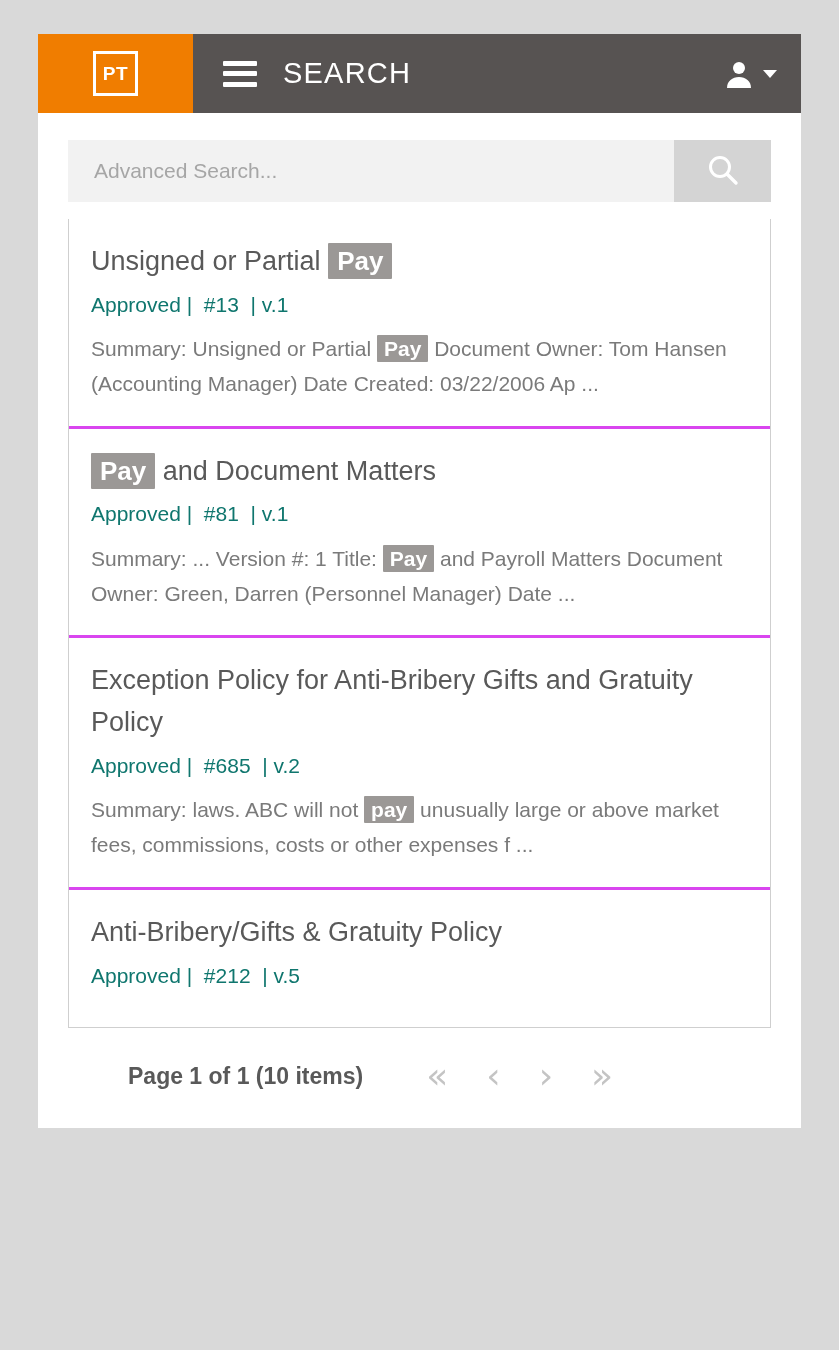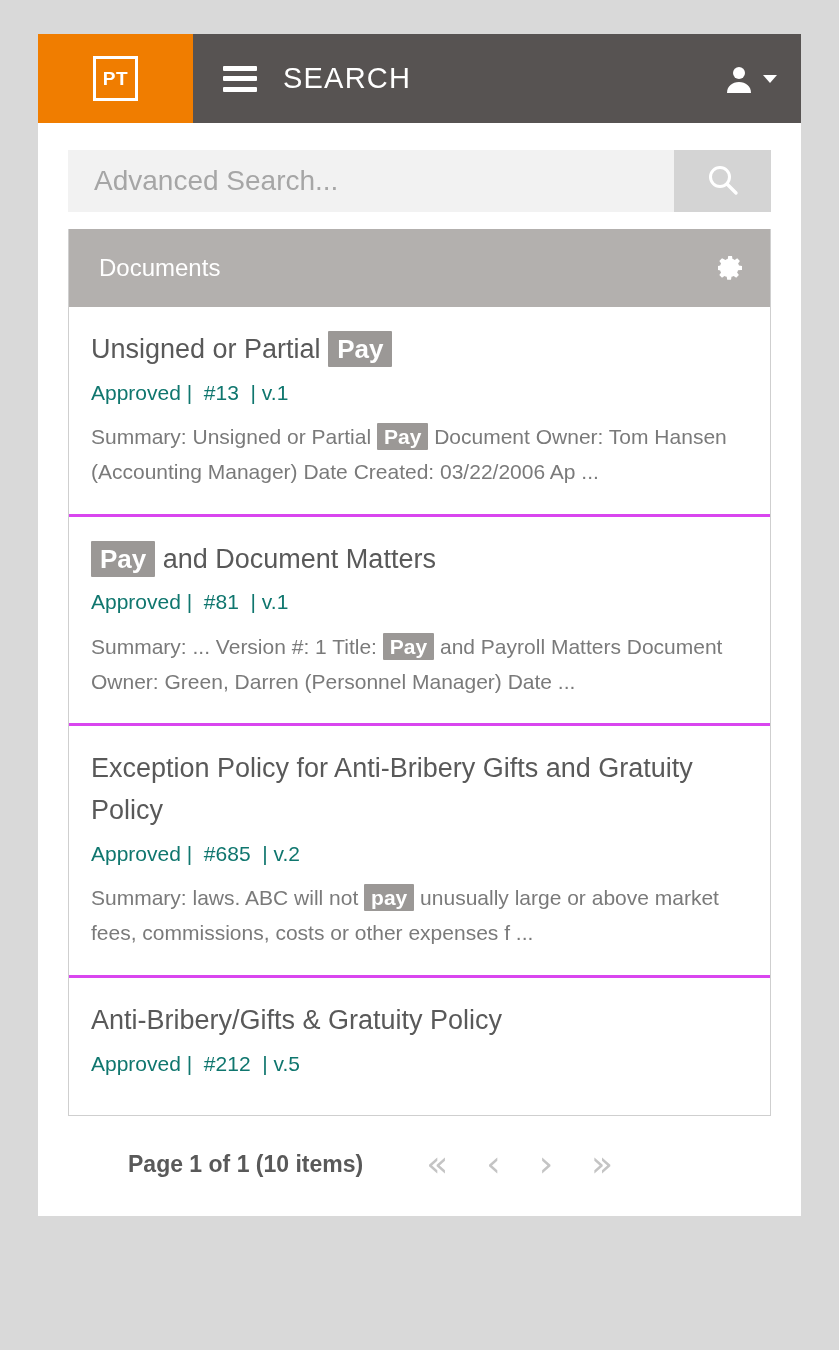--- a/index.html
+++ b/index.html
@@ -15,21 +15,21 @@
     top: 34px;
     width: 763px;
     background: #ffffff;
     box-shadow: 0 0 0 0 transparent;
   }
 
   
   .header {
     display: flex;
     align-items: stretch;
-    height: 89px;
+    height: 79px;
     background: #575352;
   }
   .logo-box {
     width: 155px;
     background: #f07d00;
     display: flex;
     align-items: center;
     justify-content: center;
     flex: 0 0 155px;
   }
@@ -94,21 +94,21 @@
     padding: 27px 30px 0 30px;
     background: #ffffff;
   }
   .search-input {
     flex: 1;
     height: 62px;
     background: #f2f2f2;
     border: none;
     outline: none;
     font-family: "Liberation Sans", sans-serif;
-    font-size: 28px;
+    font-size: 21px;
     color: #000000;
     padding: 0 26px;
   }
   .search-input::placeholder { color: #a6a6a6; }
   .search-btn {
     width: 97px;
     height: 62px;
     background: #d4d4d4;
     border: none;
     cursor: pointer;
@@ -238,29 +238,20 @@
       <span>
         <svg width="34" height="34" viewBox="0 0 34 34">
           <circle cx="14" cy="14" r="9.5" fill="none" stroke="#ffffff" stroke-width="3"></circle>
           <line x1="21" y1="21" x2="30" y2="30" stroke="#ffffff" stroke-width="3.4" stroke-linecap="round"></line>
         </svg>
       </span>
     </button>
   </div>
 
   <div class="panel">
-    <div class="panel-head">
-      <div class="panel-title">Documents</div>
-      <div class="gear">
-        <svg width="26" height="26" viewBox="0 0 26 26">
-          <path fill="#ffffff" d="M13 8.6a4.4 4.4 0 1 0 0 8.8 4.4 4.4 0 0 0 0-8.8zm0 6.9a2.5 2.5 0 1 1 0-5 2.5 2.5 0 0 1 0 5z"></path>
-          <path fill="#ffffff" d="M24 14.9v-3.8l-3-.5a8.6 8.6 0 0 0-.9-2.2l1.8-2.5-2.7-2.7-2.5 1.8a8.6 8.6 0 0 0-2.2-.9l-.5-3h-3.8l-.5 3a8.6 8.6 0 0 0-2.2.9L4 3.2 1.3 5.9l1.8 2.5a8.6 8.6 0 0 0-.9 2.2l-3 .5v3.8l3 .5c.2.8.5 1.5.9 2.2L1.3 20l2.7 2.7 2.5-1.8c.7.4 1.4.7 2.2.9l.5 3h3.8l.5-3c.8-.2 1.5-.5 2.2-.9l2.5 1.8 2.7-2.7-1.8-2.5c.4-.7.7-1.4.9-2.2l3-.4z"></path>
-        </svg>
-      </div>
-    </div>
 
     <div>
 
       <div class="result">
         <div class="r-title">
           <span>Unsigned or Partial </span><mark>Pay</mark><span></span>
         </div>
         <div class="r-meta">
           <span>Approved |</span>
           &nbsp;<span>#13</span>

